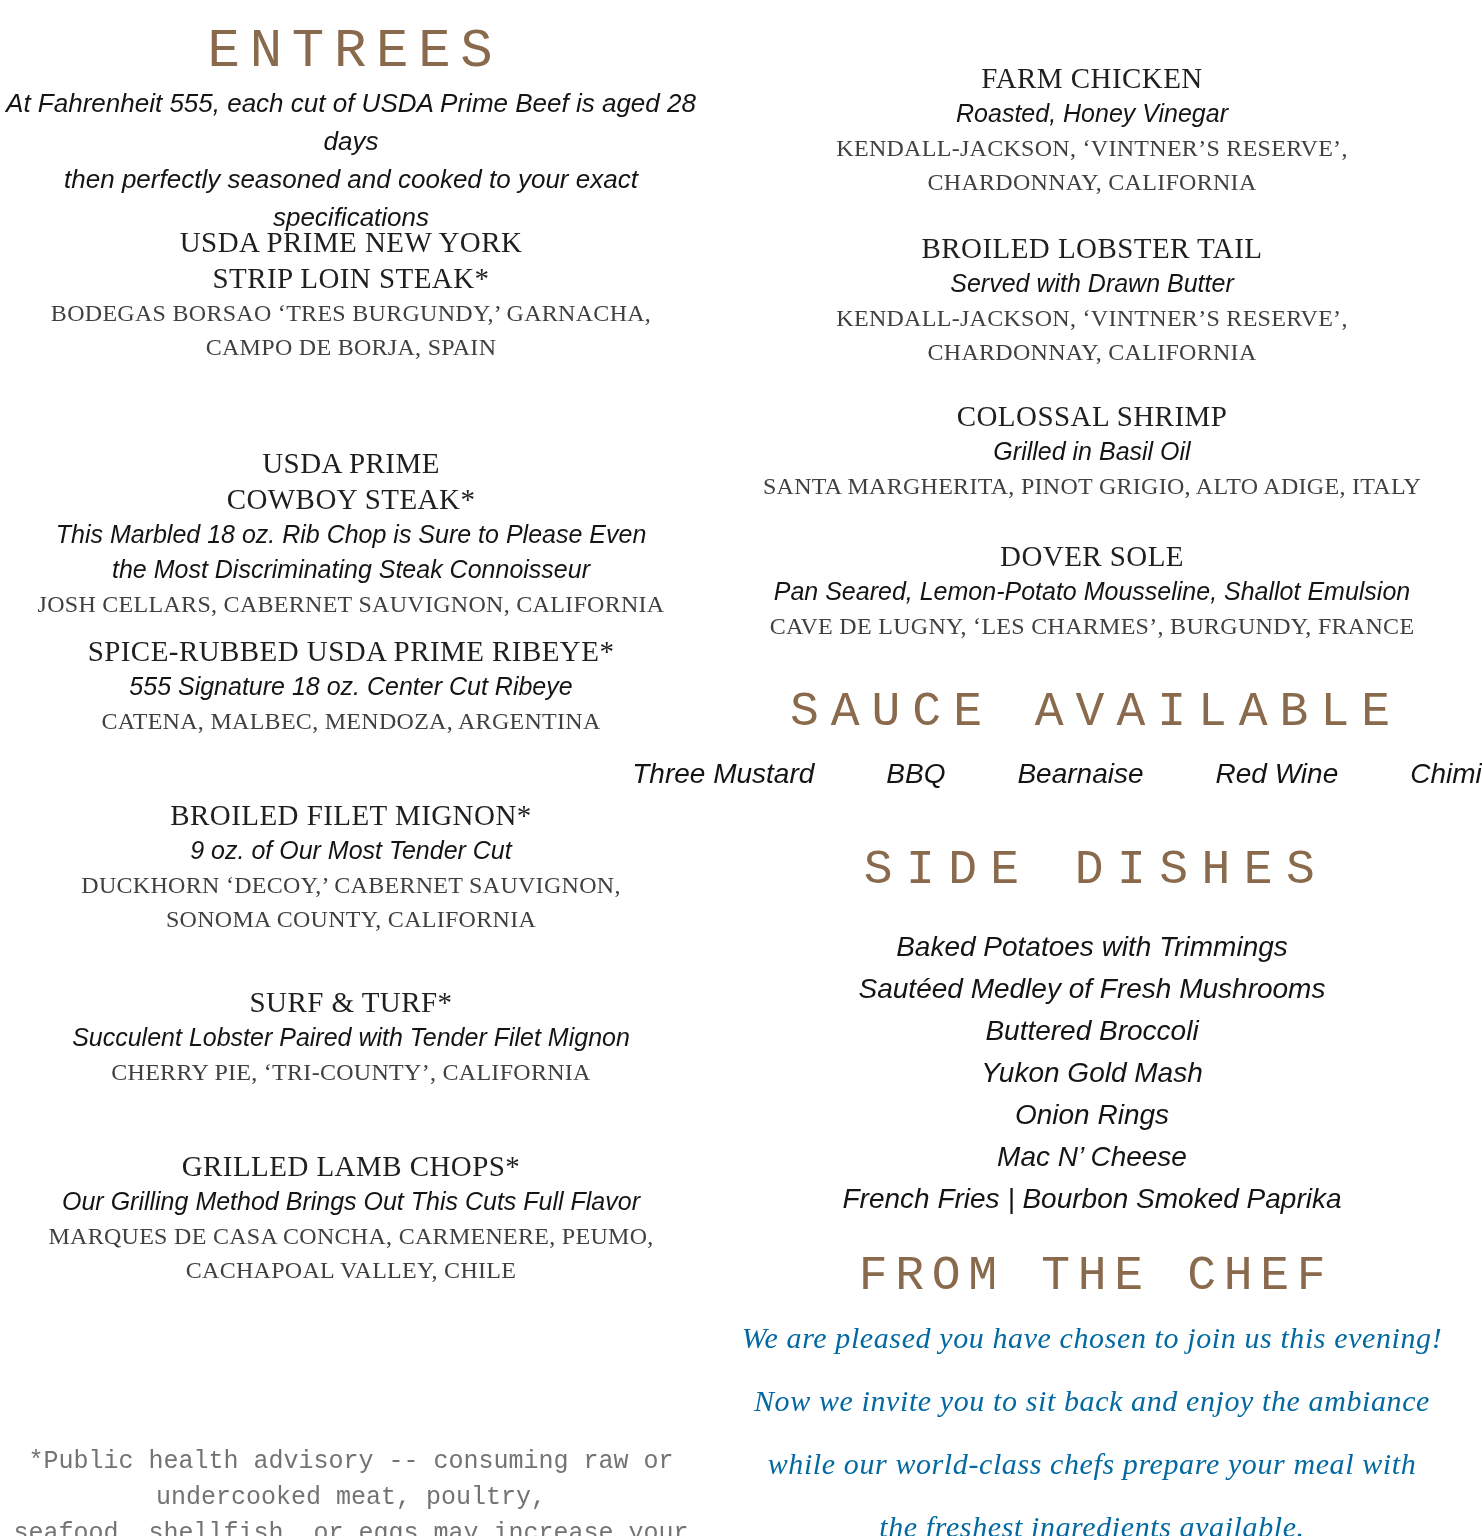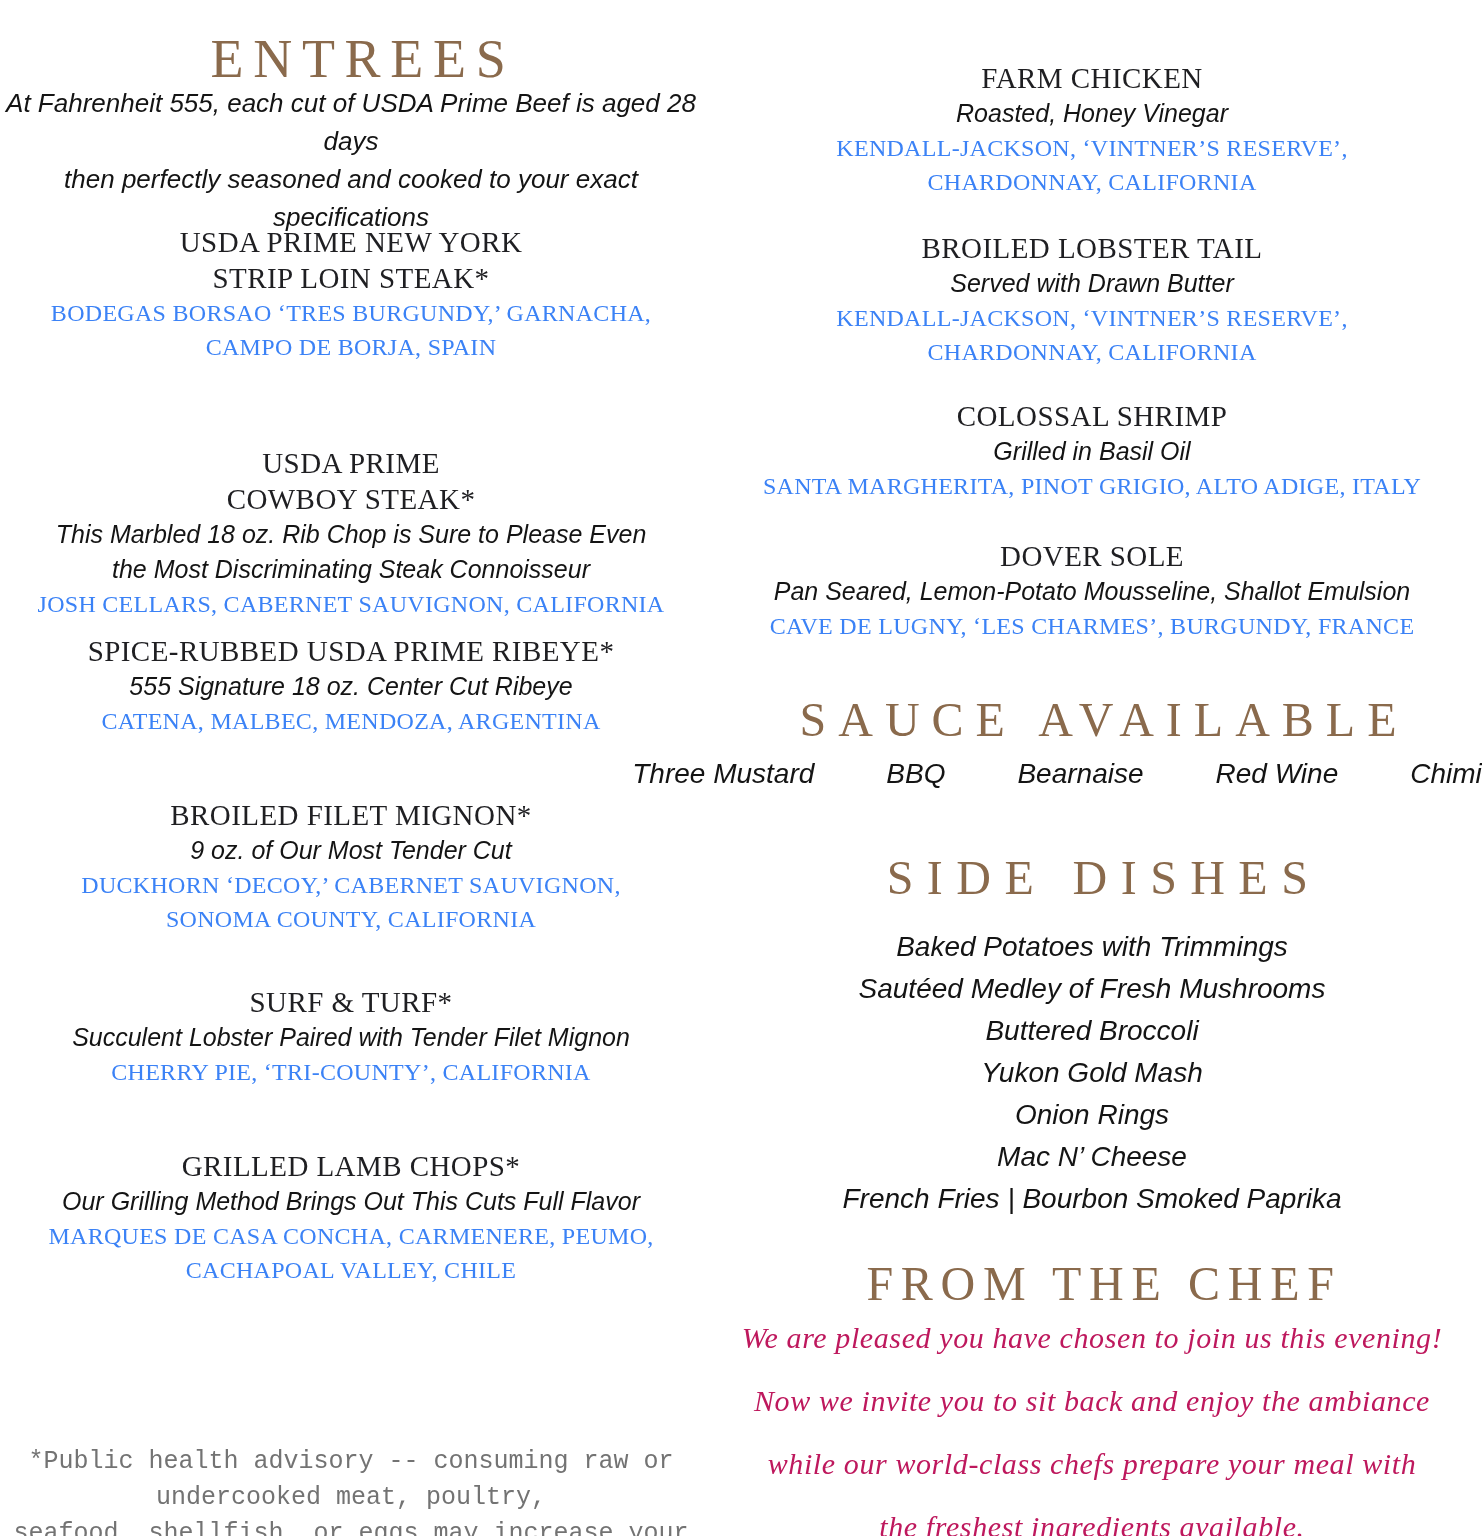--- a/index.html
+++ b/index.html
@@ -6,47 +6,47 @@
   .page {
     position:relative; width:1482px; height:1536px; background:#ffffff;
     font-family:"Liberation Serif", serif; overflow:hidden;
   }
   .col { position:absolute; top:0; height:100%; }
   .col.left  { left:0;   width:702px; }
   .col.right { left:702px; width:780px; }
   .block { position:absolute; left:0; width:100%; text-align:center; }
 
   .heading {
-    font-family:Liberation Serif, serif;
+    font-family:Liberation Mono, monospace;
     color:var(--accent, #8a6a4c);
-    font-weight:400; margin:12px; line-height:1.1; white-space:nowrap;
+    font-weight:400; margin:4px; line-height:1.1; white-space:nowrap;
   }
   .h-entrees { font-size:54px; letter-spacing:0.18em; }
   .h-sub     { font-size:48px; letter-spacing:0.22em; }
 
   .sans-i {
     font-family:"Liberation Sans", sans-serif; font-style:italic;
     color:#141414;
   }
   .sans-r {
     font-family:Liberation Mono, monospace;
     color:#737373;
   }
   .intro-line    { font-size:26px; line-height:38px; }
   .dish-name     { font-family:"Liberation Serif", serif; font-size:29px; line-height:36px; color:#1f1f22; letter-spacing:0.015em; }
   .dish-desc     { font-size:25px; line-height:35px; }
-  .wine-line     { font-family:"Liberation Serif", serif; font-size:24px; line-height:34px; color:#3b82f6; letter-spacing:0.012em; }
+  .wine-line     { font-family:"Liberation Serif", serif; font-size:24px; line-height:34px; color:#404040; letter-spacing:0.012em; }
   .advisory-line { font-size:25px; line-height:36px; }
 
   .sauce-row { display:flex; justify-content:center; gap:72px; }
   .sauce-item { font-size:28px; white-space:nowrap; }
   .side-item  { font-size:28px; line-height:42px; }
   .chef-line  {
     font-family:"Liberation Serif", serif; font-style:italic;
-    font-size:30px; line-height:63px; color:#be185d; letter-spacing:0.02em;
+    font-size:30px; line-height:63px; color:#0369a1; letter-spacing:0.02em;
   }
 </style>
 </head>
 <body>
 
 <div class="page">
 
   <div class="col left">
 
     <h1 class="block heading h-entrees" style="top:18px">ENTREES</h1>

